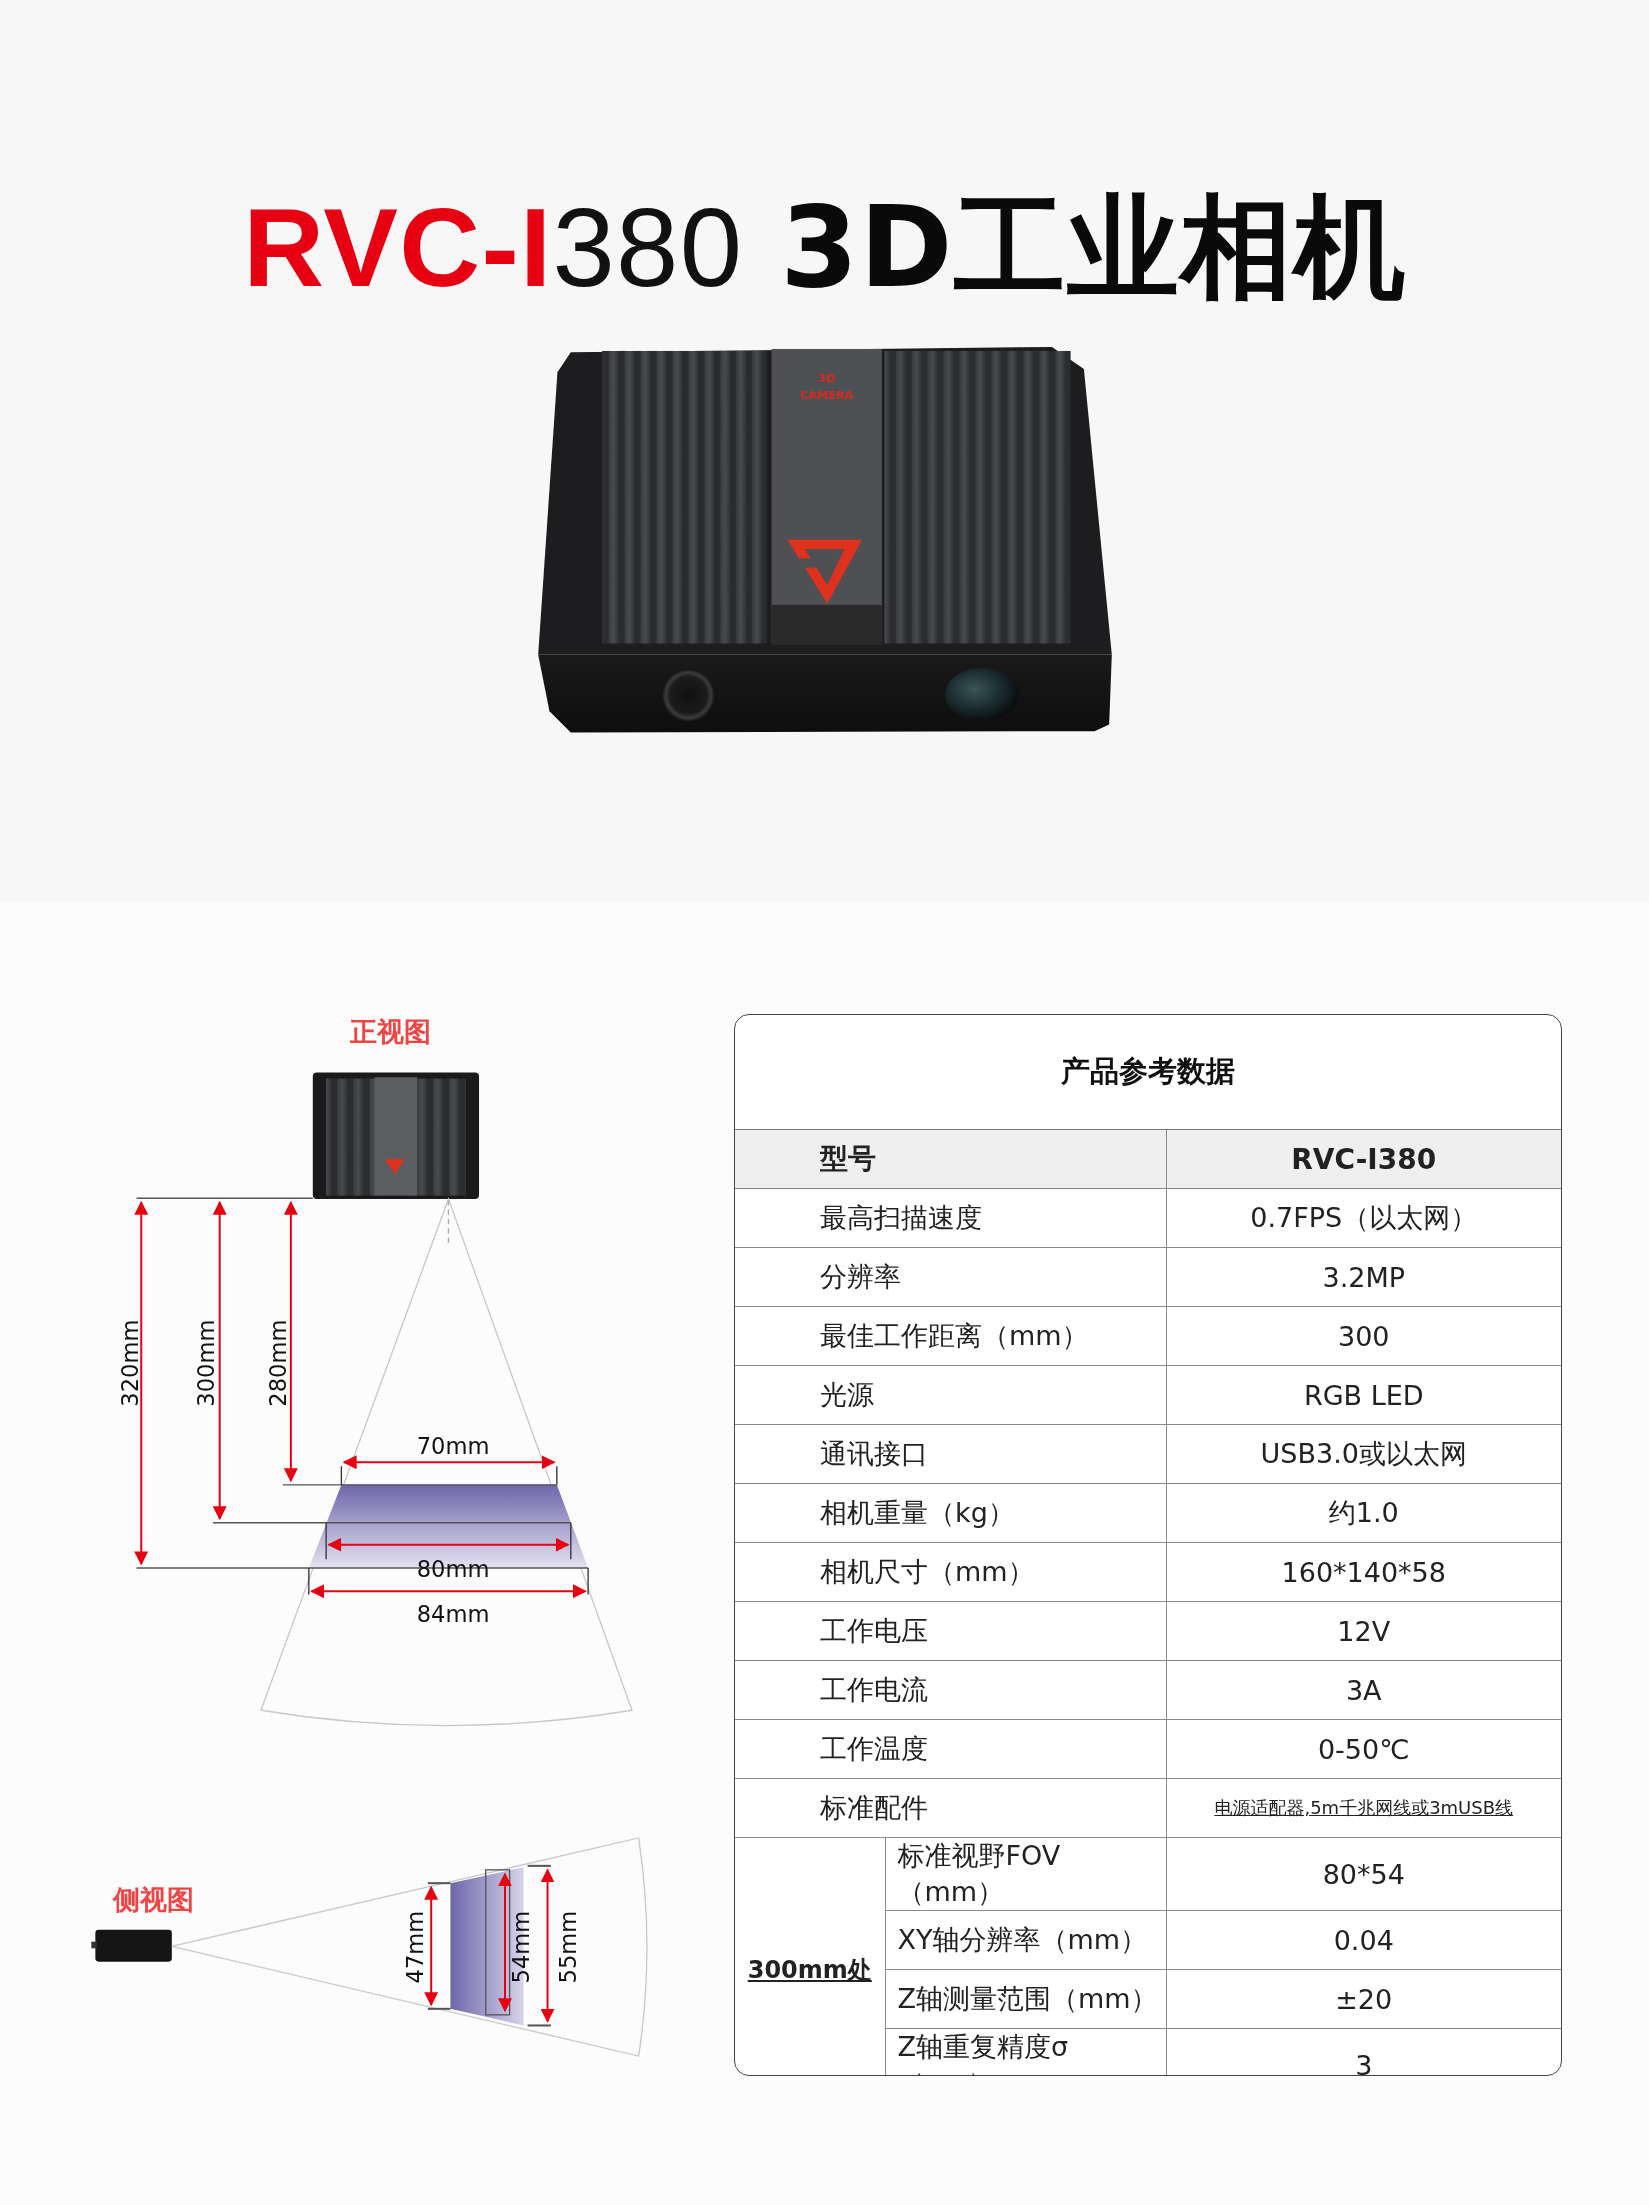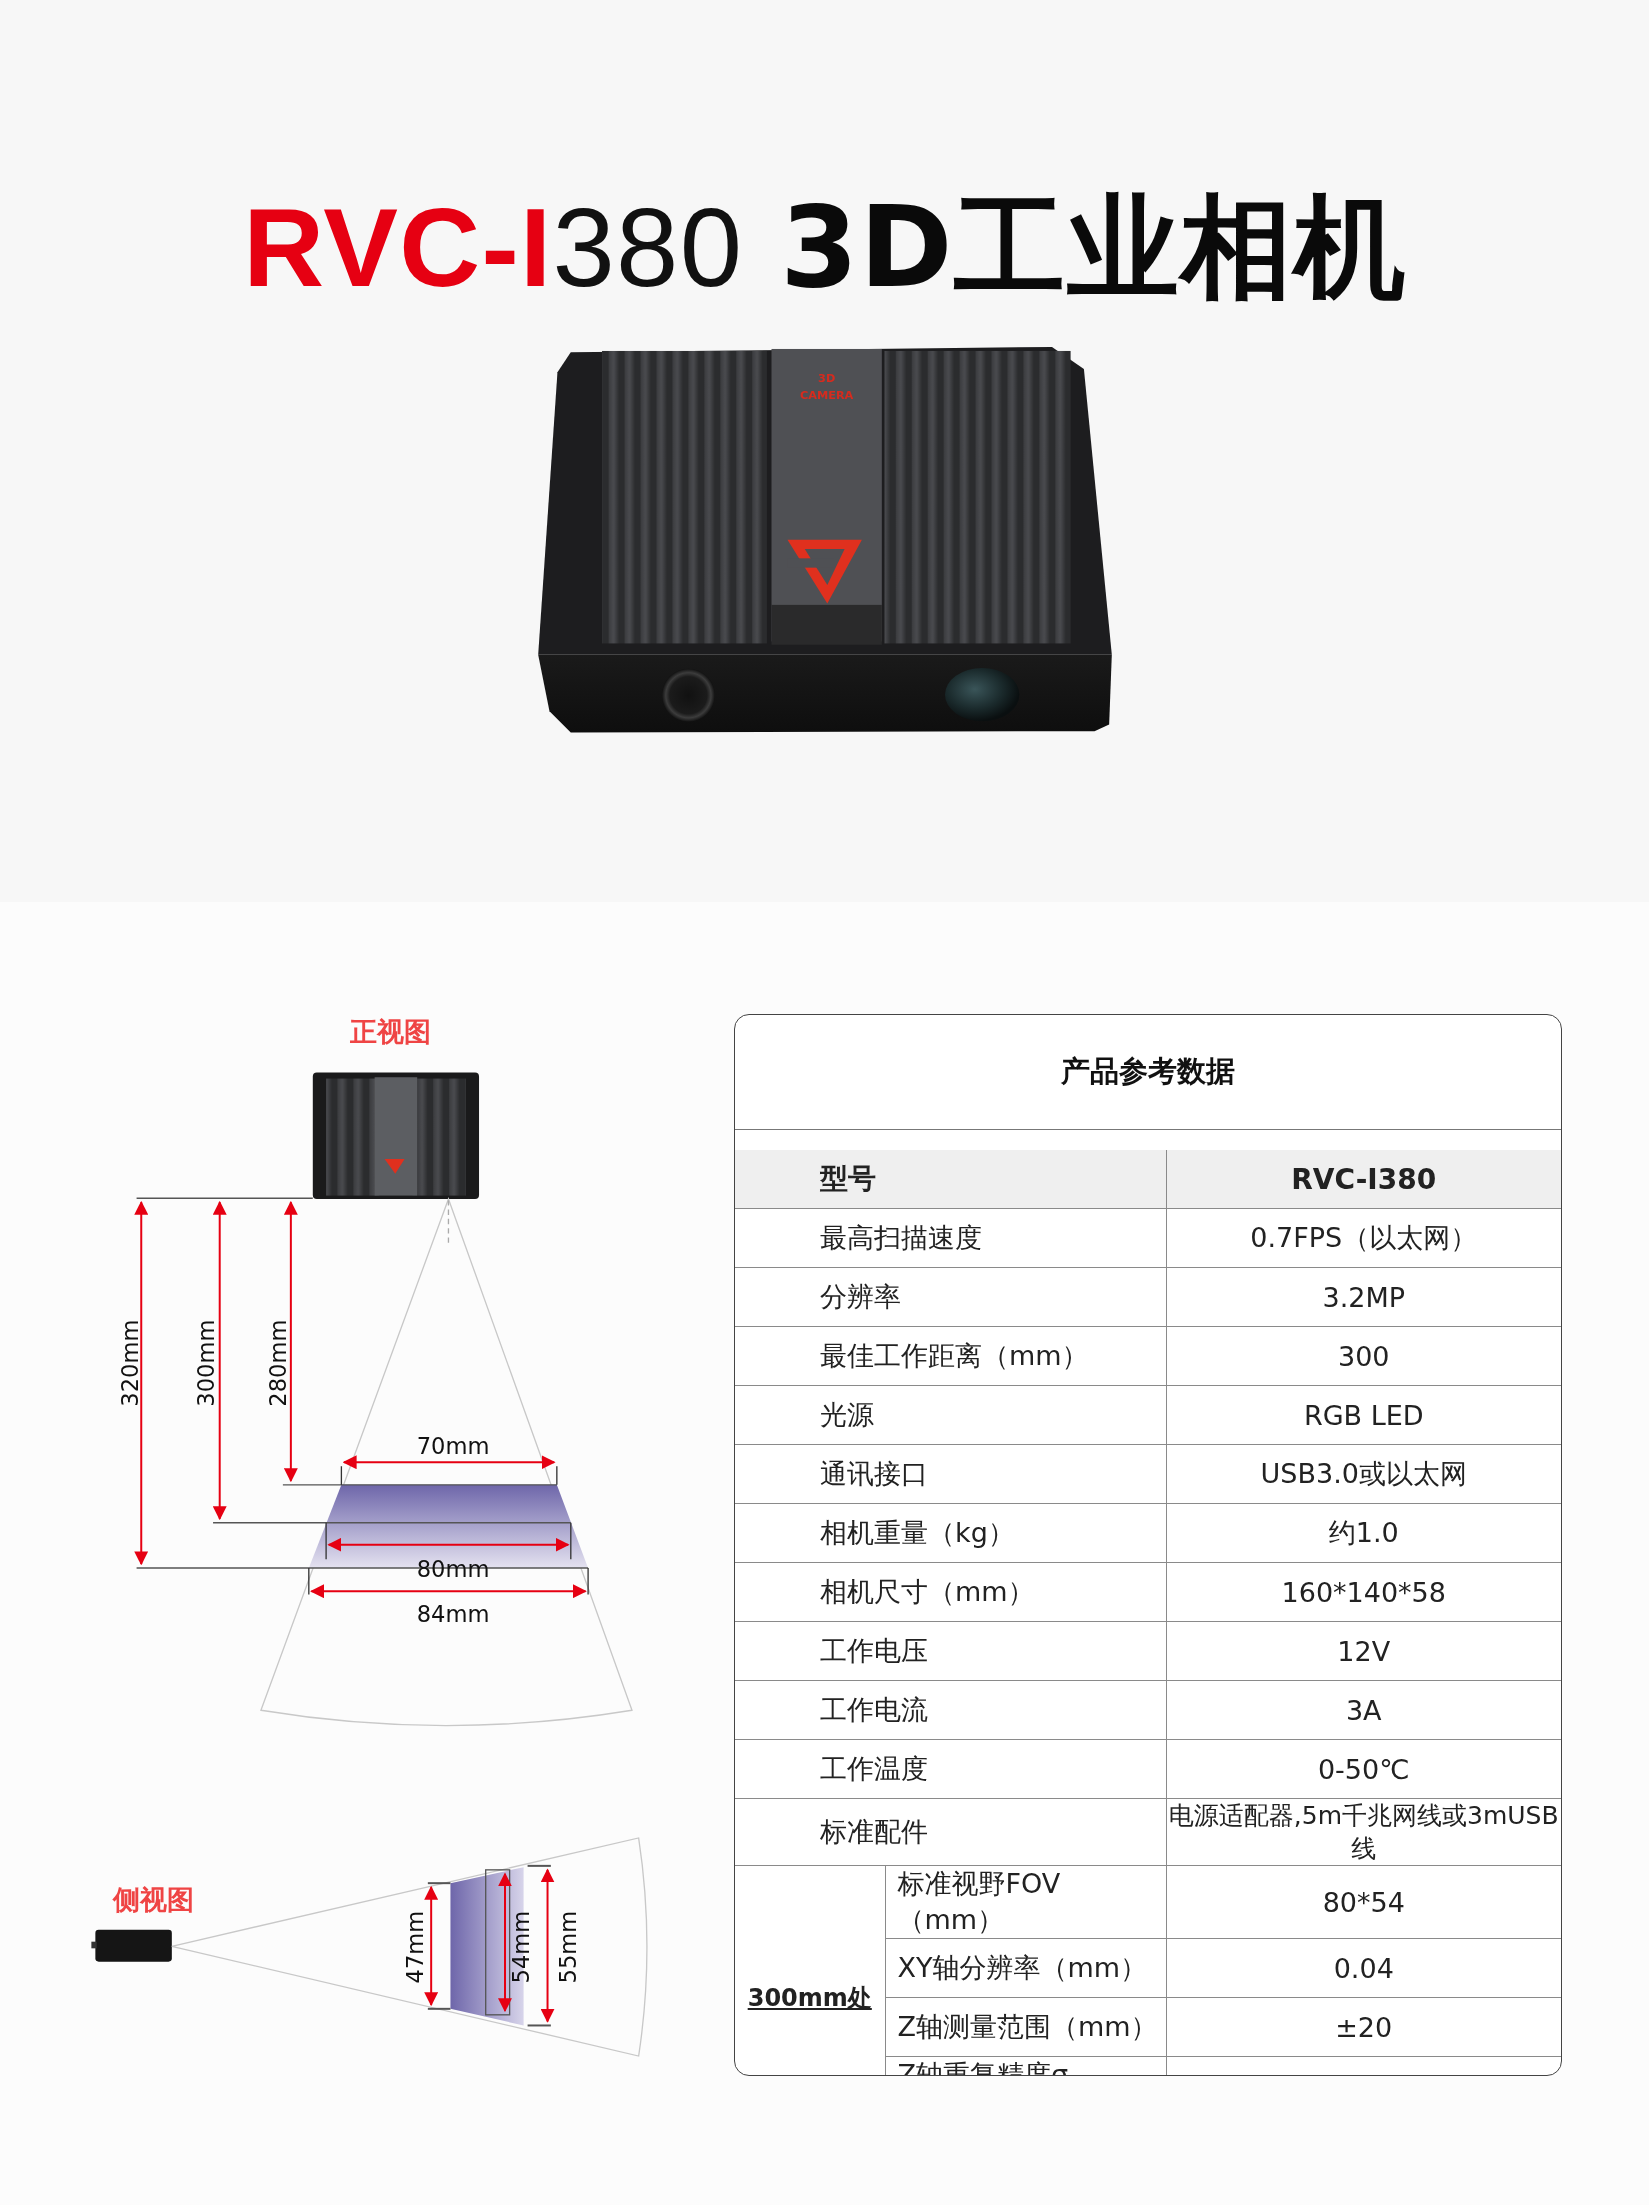--- a/index.html
+++ b/index.html
@@ -7,30 +7,30 @@
   .hero{position:absolute;left:0;top:0;width:1650px;height:902px;background:#f7f7f7;}
   .title{position:absolute;left:0;top:136px;width:1650px;text-align:center;font-size:112px;line-height:126px;letter-spacing:1.3px;white-space:nowrap;margin-top:48px;}
   .title .red{color:#e60012;font-weight:bold;font-family:"Liberation Sans",sans-serif;}
   .title .num{color:#111;font-weight:normal;font-family:"Liberation Sans",sans-serif;}
   .title .cn{color:#0a0a0a;font-weight:bold;}
   .hero-cam{position:absolute;left:0;top:0;width:1650px;height:902px;}
   .section-label{position:absolute;font-size:27px;font-weight:bold;color:#ef4444;white-space:nowrap;}
   svg text{font-family:"DejaVu Sans","Liberation Sans",sans-serif;}
   .spec{position:absolute;left:734px;top:1014px;width:828px;height:1062px;border:1.3px solid #444;border-radius:15px;background:#fff;overflow:hidden;box-sizing:border-box;}
   .spec-head{height:114px;display:flex;align-items:center;justify-content:center;font-size:29px;font-weight:bold;border-bottom:1.3px solid #777;}
-  table{border-collapse:collapse;width:100%;table-layout:fixed;margin-top:20px;}
+  table{border-collapse:collapse;width:100%;table-layout:fixed;}
   td{border-bottom:1.3px solid #8a8a8a;border-right:1.3px solid #8a8a8a;height:58px;font-size:27px;color:#222;padding:0;}
   td:last-child{border-right:none;}
   tr:last-child td{border-bottom:none;}
   td.lbl{padding-left:85px;text-align:left;}
   td.val{text-align:center;}
   td.sublbl{padding-left:12px;text-align:left;}
   td.grp{text-align:center;font-weight:bold;font-size:24px;border-bottom:none;text-decoration:underline;}
   tr.model td{background:#efefef;font-weight:bold;font-size:28px;}
-  td.small{font-size:25px;}
+  td.small{font-size:18px;text-decoration:underline;}
 </style>
 </head>
 <body>
 
 <div class="hero"></div>
 <div class="title">
   <span class="red">RVC-I</span><span class="num">380</span>
   <span class="cn">3D工业相机</span>
 </div>
 

